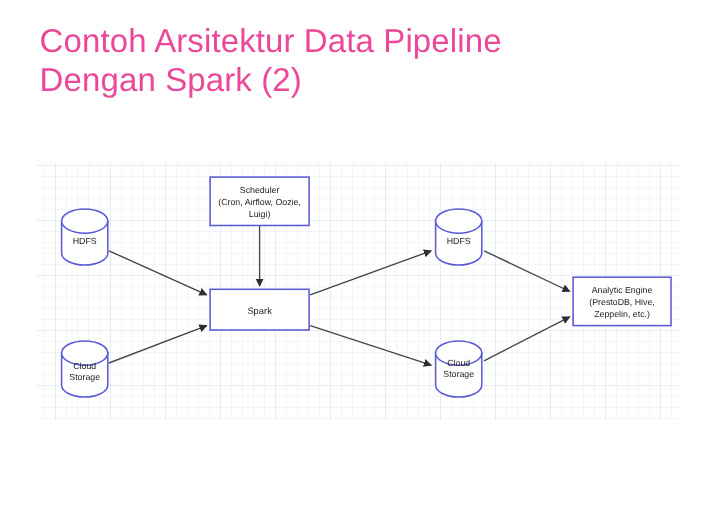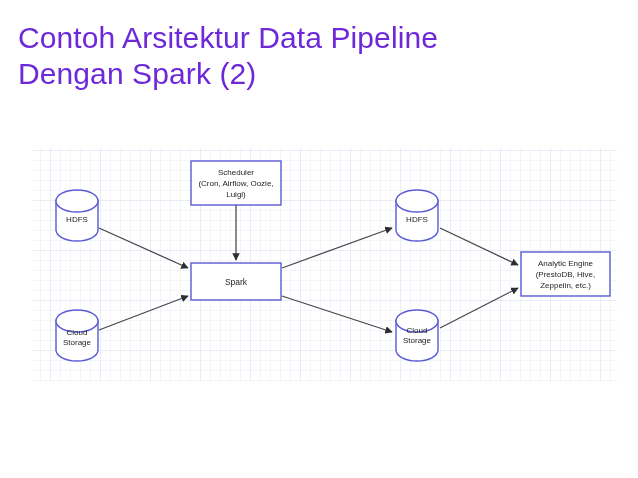--- a/index.html
+++ b/index.html
@@ -15,27 +15,27 @@
     font-family: "Liberation Sans", sans-serif;
     color: #1a1a1a;
   }
   #slide {
     position: absolute;
     inset: 0;
     background: #ffffff;
   }
   #slide-title {
     position: absolute;
-    left: 18px;
+    left: 36px;
     top: 20px;
     width: 560px;
     font-size: 30px;
     line-height: 36px;
     font-weight: normal;
-    color: #6d28d9;
+    color: #ec4899;
     letter-spacing: 0.1px;
     white-space: pre-line;
   }
   #diagram-canvas {
     position: absolute;
     left: 0px;
     top: 0px;
     width: 638px;
     height: 478px;
   }

